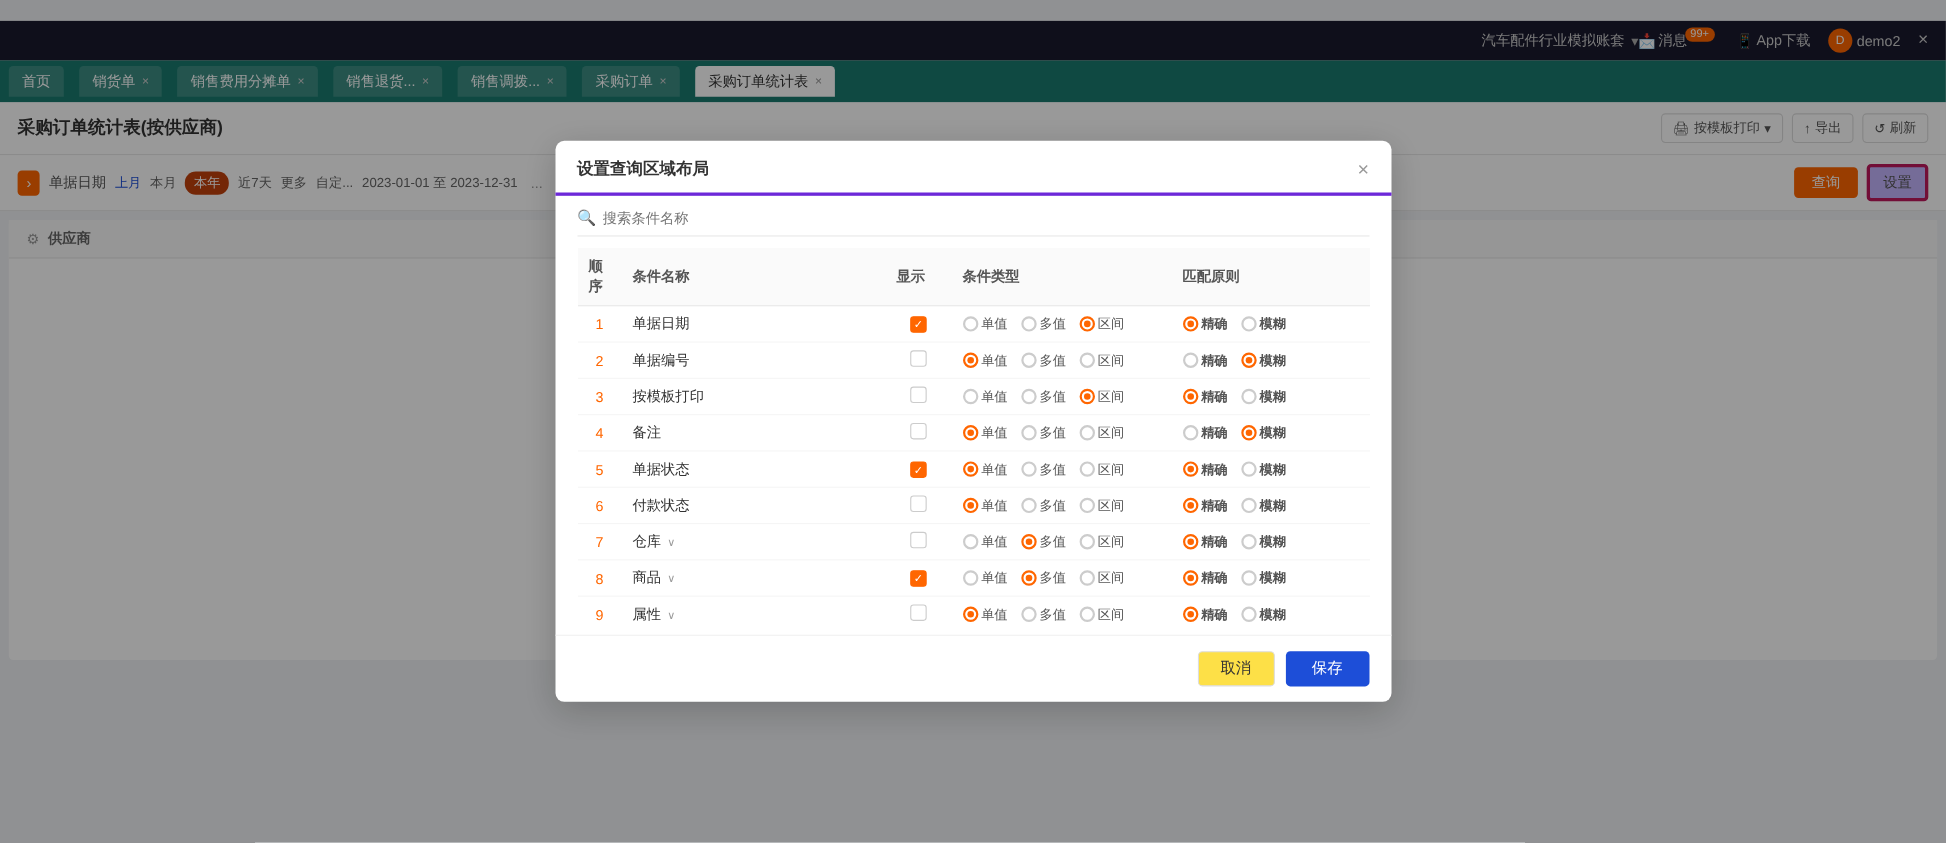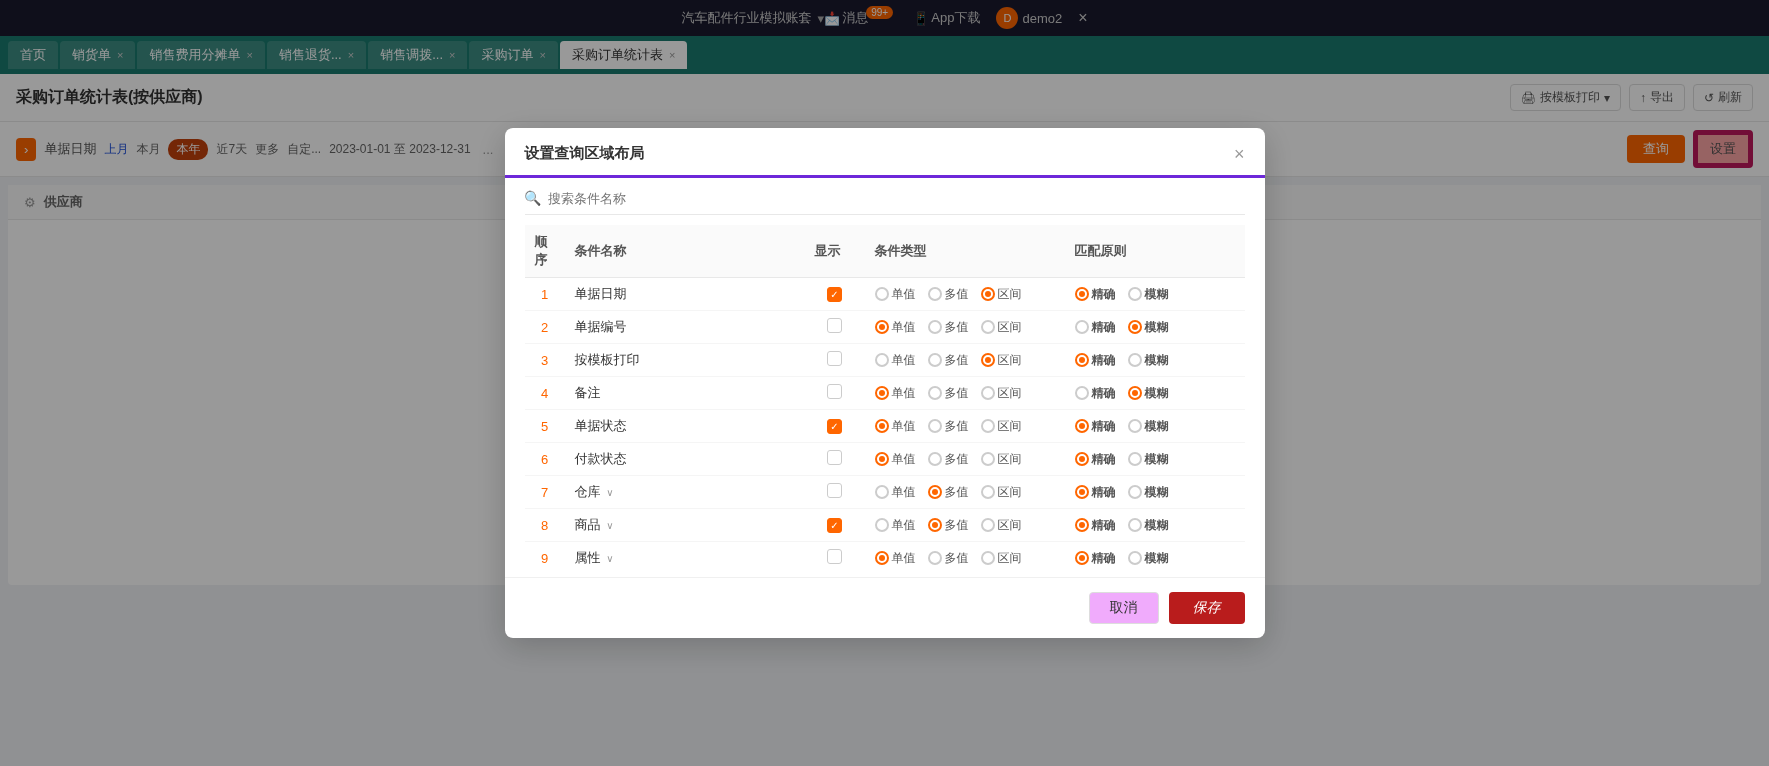--- a/index.html
+++ b/index.html
@@ -4,36 +4,37 @@
   <style>
     * { box-sizing: border-box; margin: 0; padding: 0; }
     body { font-family: 'Microsoft YaHei', Arial, sans-serif; font-size: 13px; background: #f0f2f5; }
 
     
     .top-nav {
       background: #1a1a2e;
       height: 36px;
       display: flex;
       align-items: center;
-      justify-content: center;
+      justify-content: flex-end;
       padding: 0 16px;
       color: #fff;
+      margin-top: 19px;
     }
     .top-nav-left { font-size: 13px; color: #ccc; display: flex; align-items: center; gap: 6px; }
     .top-nav-right { display: flex; align-items: center; gap: 16px; color: #ccc; font-size: 13px; }
     .nav-badge { background: #f60; color: #fff; border-radius: 8px; padding: 1px 5px; font-size: 10px; position: relative; top: -6px; left: -4px; }
 
     
     .tab-bar {
       background: #1a7a6e;
       height: 38px;
       display: flex;
       align-items: center;
       padding: 0 0 0 8px;
-      gap: 2px;
+      gap: 14px;
     }
     .tab-item {
       background: rgba(255,255,255,0.15);
       color: #fff;
       padding: 0 12px;
       height: 28px;
       line-height: 28px;
       border-radius: 4px 4px 0 0;
       font-size: 13px;
       cursor: pointer;
@@ -65,21 +66,21 @@
       display: flex;
       align-items: center;
       gap: 8px;
       border-bottom: 1px solid #e8e8e8;
     }
     .filter-toggle { background: #f60; color: #fff; border: none; padding: 4px 8px; border-radius: 4px; cursor: pointer; }
     .filter-label { color: #555; font-size: 13px; }
     .date-tag { background: #c2410c; color: #fff; padding: 2px 8px; border-radius: 10px; font-size: 12px; cursor: pointer; }
     .date-range { color: #666; font-size: 12px; }
     .btn-query { background: #f60; color: #fff; border: none; padding: 5px 16px; border-radius: 4px; cursor: pointer; font-size: 13px; margin-left: auto; }
-    .btn-settings { border: 5px solid #be185d; background: #fca5a5; padding: 5px 12px; border-radius: 4px; cursor: pointer; font-size: 13px; color: #555; }
+    .btn-settings { border: 3px solid #be185d; background: #c4b5fd; padding: 5px 12px; border-radius: 4px; cursor: pointer; font-size: 13px; color: #555; }
 
     
     .table-area {
       background: #fff;
       margin: 8px;
       border-radius: 4px;
       min-height: 400px;
     }
     .table-header {
       display: flex;
@@ -194,26 +195,26 @@
 
     
     .dialog-footer {
       padding: 14px 20px;
       border-top: 1px solid #f0f0f0;
       display: flex;
       justify-content: flex-end;
       gap: 10px;
     }
     .btn-cancel {
-      border: 1px solid #ddd; background: #f0abfc; padding: 6px 20px; border-radius: 4px;
+      border: 1px solid #ddd; background: #fde047; padding: 6px 20px; border-radius: 4px;
       cursor: pointer; font-size: 14px; color: #333;
     }
     .btn-save {
-      background: #b91c1c; color: #fff; border: none; padding: 6px 24px; border-radius: 4px;
-      cursor: pointer; font-size: 14px; font-style: italic;
+      background: #1d4ed8; color: #fff; border: none; padding: 6px 24px; border-radius: 4px;
+      cursor: pointer; font-size: 14px;
     }
 
     .dropdown-arrow { font-size: 10px; color: #999; margin-left: 2px; }
   </style>
 </head>
 <body>
 
 <div class="top-nav">
   <div class="top-nav-left">
     <span>汽车配件行业模拟账套</span>

